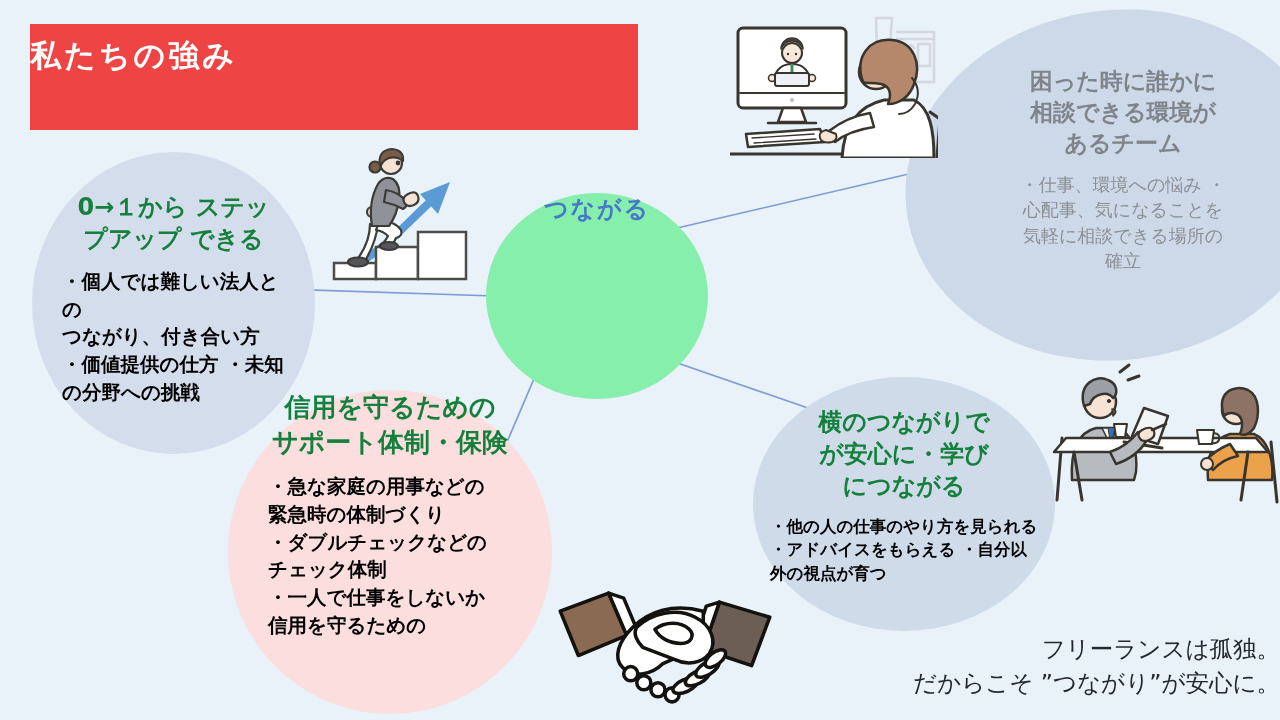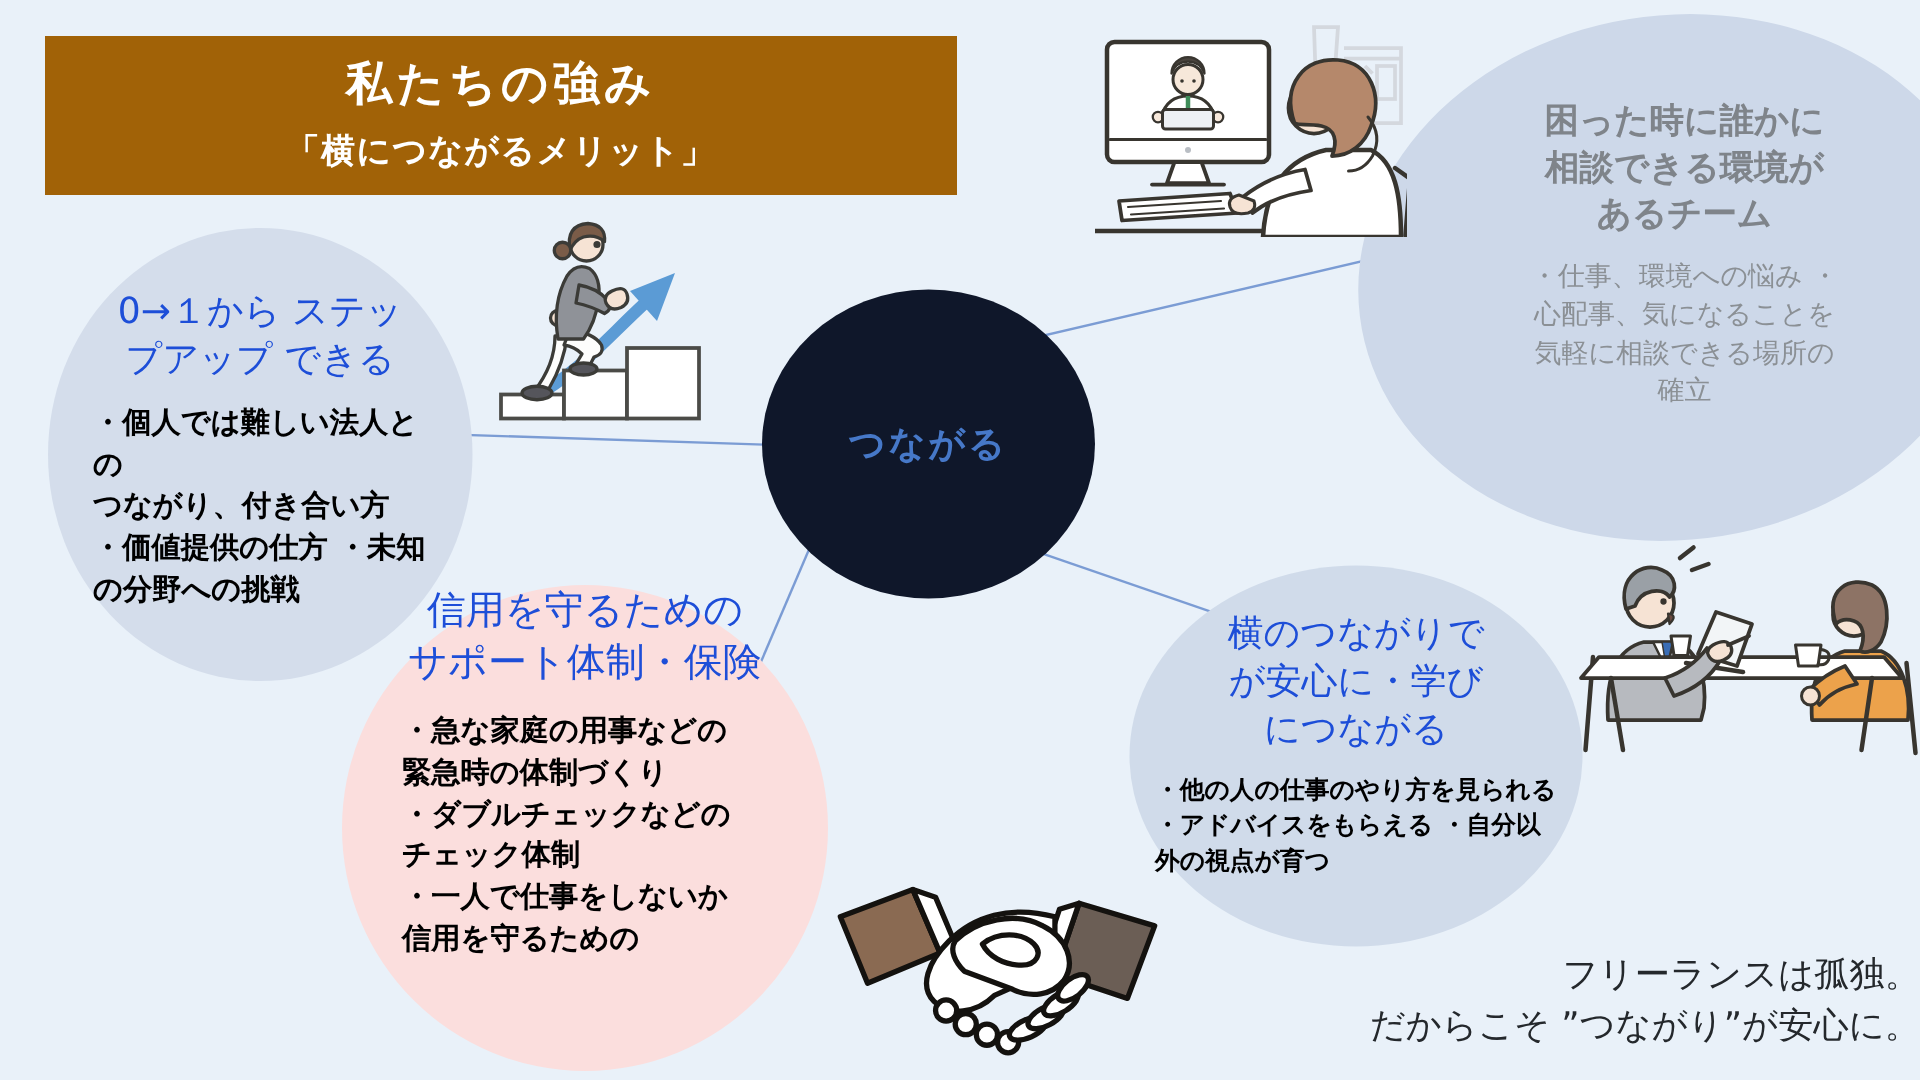--- a/index.html
+++ b/index.html
@@ -4,27 +4,27 @@
 <style>
   html,body{margin:0;padding:0;background:#dfe8f1;}
   .canvas{
     position:relative;width:1280px;height:720px;overflow:hidden;
     background:#e9f1f9;
     font-family:"DejaVu Sans","Liberation Sans",sans-serif;
   }
   .connectors{position:absolute;left:0;top:0;z-index:1;}
   .header{
     position:absolute;left:30px;top:24px;width:608px;height:106px;
-    background:#a16207;color:#ffffff;text-align:center;z-index:5;
+    background:#ef4444;color:#ffffff;z-index:5;
   }
   .header .title{font-size:31px;font-weight:700;letter-spacing:3px;margin-top:11px;}
   .header .subtitle{font-size:22.5px;font-weight:700;letter-spacing:1px;margin-top:8px;}
   .bubble{position:absolute;border-radius:50%;z-index:2;}
   .bubble .ttl{
-    font-weight:400;color:#1d4ed8;text-align:center;
+    font-weight:700;color:#15803d;text-align:center;
     white-space:pre-line;line-height:1.33;
   }
   .bubble .dtl{
     color:#000000;white-space:pre-line;line-height:1.42;font-weight:700;
   }
   
   #bubble-step-up{left:32px;top:152px;width:283px;height:302px;background:#d4ddeb;}
   #bubble-step-up .ttl{margin-top:40px;font-size:24px;}
   #bubble-step-up .dtl{margin:12px 0 0 30px;font-size:19.5px;width:232px;}
   
@@ -35,22 +35,22 @@
   
   #bubble-support{left:228px;top:390px;width:324px;height:324px;background:#fbdedd;}
   #bubble-support .ttl{font-size:26px;}
   #bubble-support .dtl{margin:14px 0 0 40px;font-size:19.5px;width:248px;}
   
   #bubble-learning{left:753px;top:377px;width:302px;height:254px;background:#d0dbea;}
   #bubble-learning .ttl{margin-top:30px;font-size:24px;}
   #bubble-learning .dtl{margin:12px 16px 0 17px;font-size:16.5px;width:272px;}
   
   #center-node{
-    position:absolute;left:508px;top:193px;width:222px;height:206px;border-radius:50%;
-    background:#0f172a;z-index:2;display:flex;align-items:center;justify-content:center;
+    position:absolute;left:486px;top:193px;width:222px;height:206px;border-radius:50%;
+    background:#86efac;z-index:2;display:flex;align-items:flex-start;justify-content:center;
   }
   #center-node .lbl{font-size:24px;font-weight:600;color:#4678c8;letter-spacing:2px;}
   .footer-note{
     position:absolute;left:858px;top:632px;width:422px;z-index:5;
     text-align:right;font-size:23.5px;color:#24282c;line-height:1.45;
     white-space:pre-line;font-weight:500;
   }
   .illus{position:absolute;z-index:4;}
   #illus-video{left:730px;top:12px;}
   #illus-stairs{left:328px;top:142px;}
@@ -66,21 +66,20 @@
     <g stroke="#7b9cd4" stroke-width="1.6">
       <line x1="620" y1="300" x2="250" y2="288"></line>
       <line x1="660" y1="232" x2="990" y2="155"></line>
       <line x1="560" y1="318" x2="495" y2="470"></line>
       <line x1="660" y1="357" x2="860" y2="426"></line>
     </g>
   </svg>
 
   <div class="header">
     <div class="title">私たちの強み</div>
-    <div class="subtitle">「横につながるメリット」</div>
   </div>
 
   <div class="bubble" id="bubble-step-up">
     <div class="ttl">0→１から ステッ
 プアップ できる</div>
     <div class="dtl">・個人では難しい法人との
 つながり、付き合い方
 ・価値提供の仕方 ・未知
 の分野への挑戦</div>
   </div>

